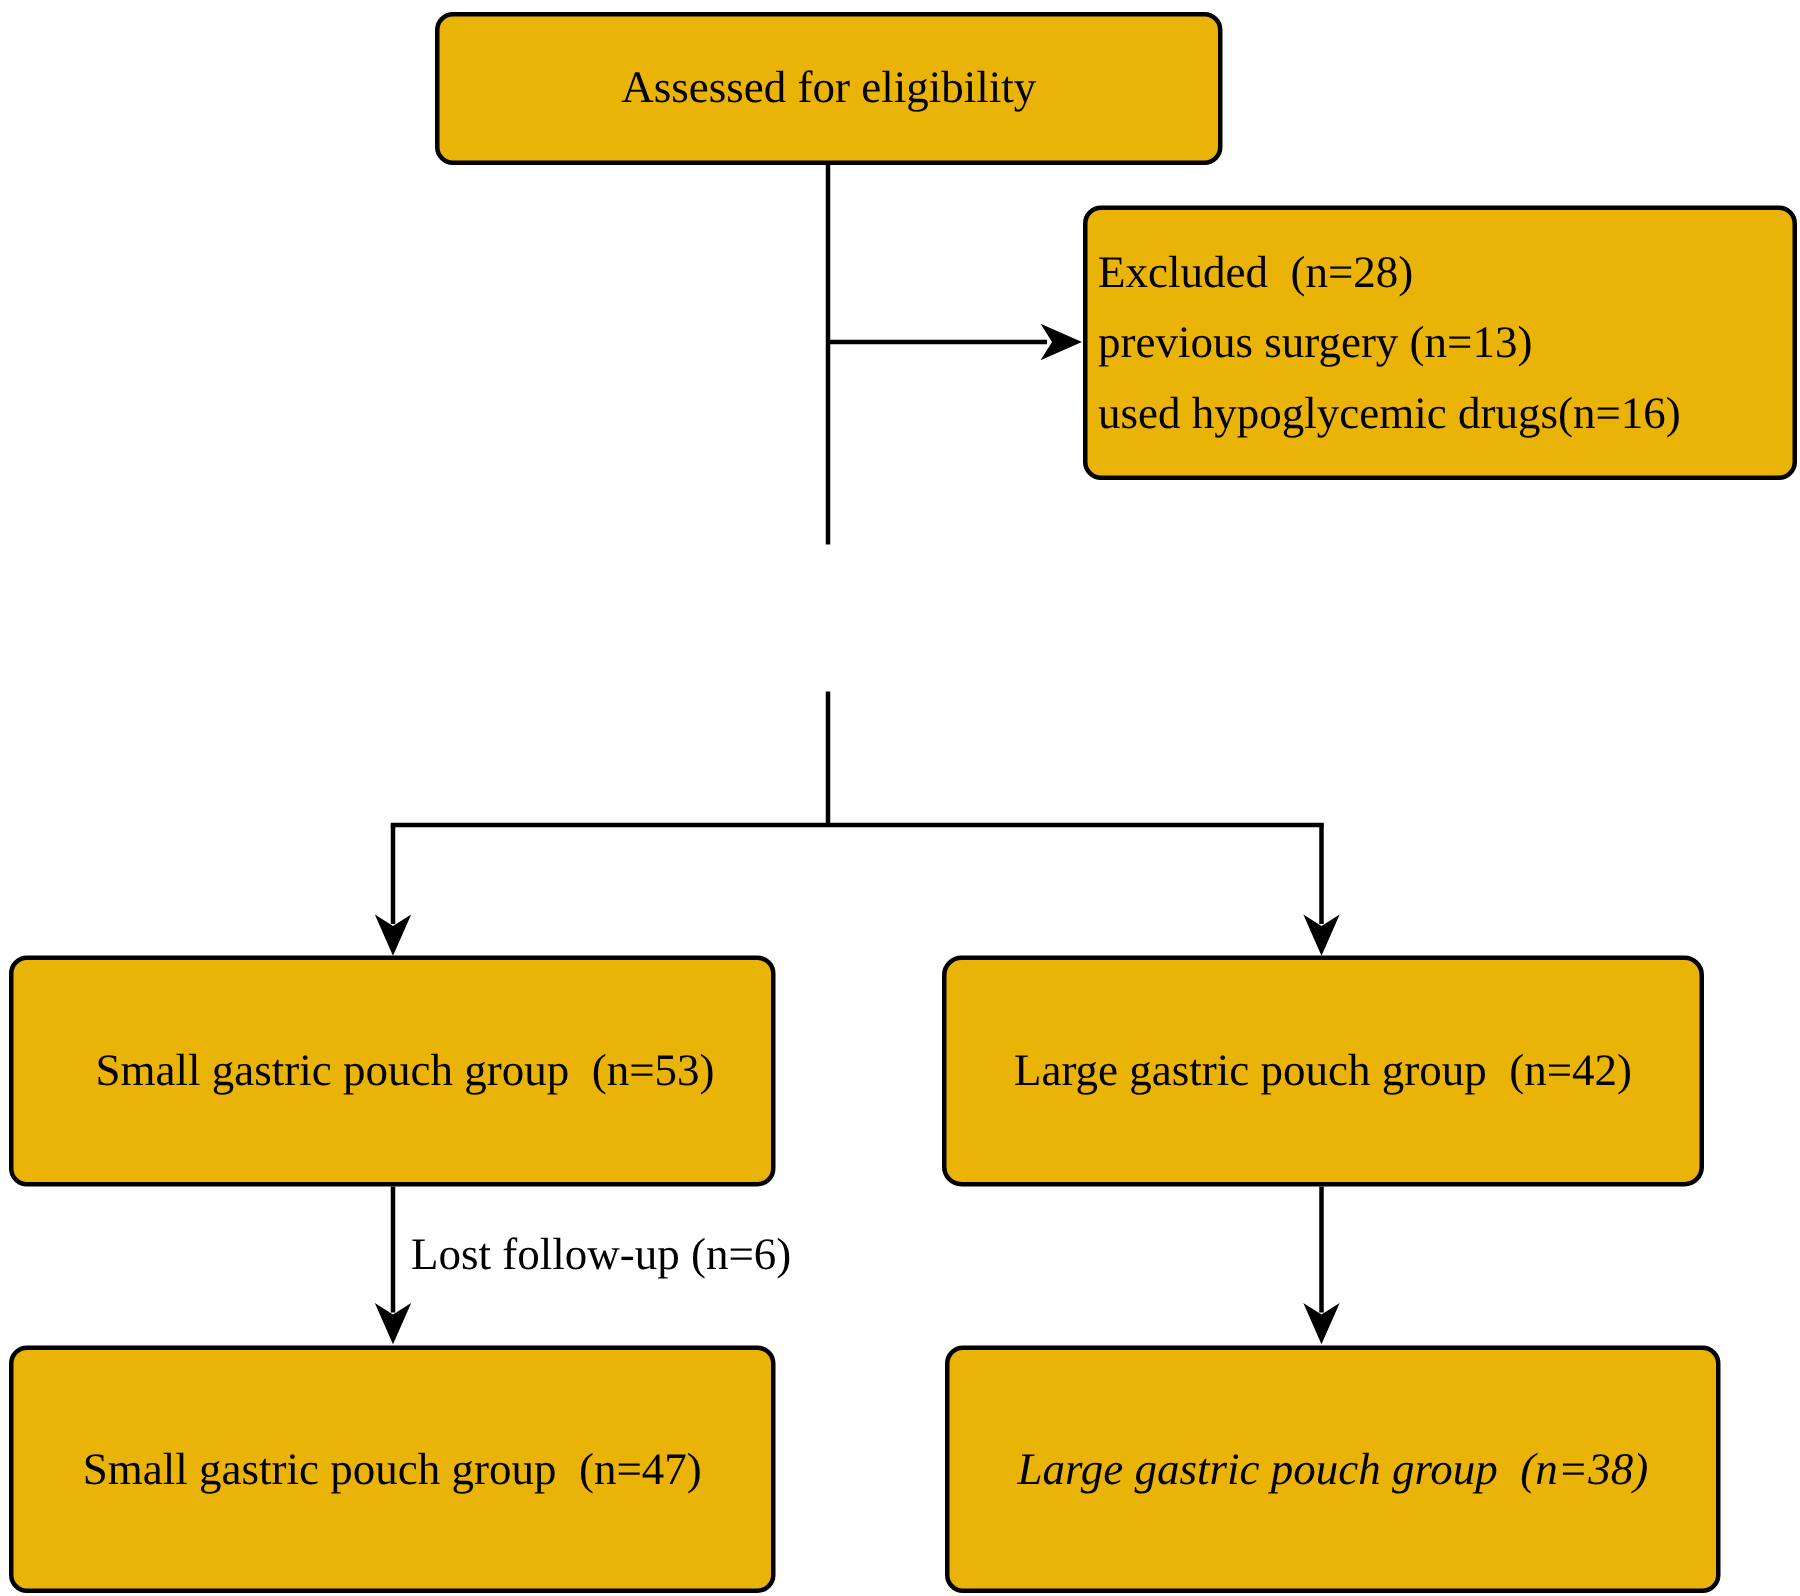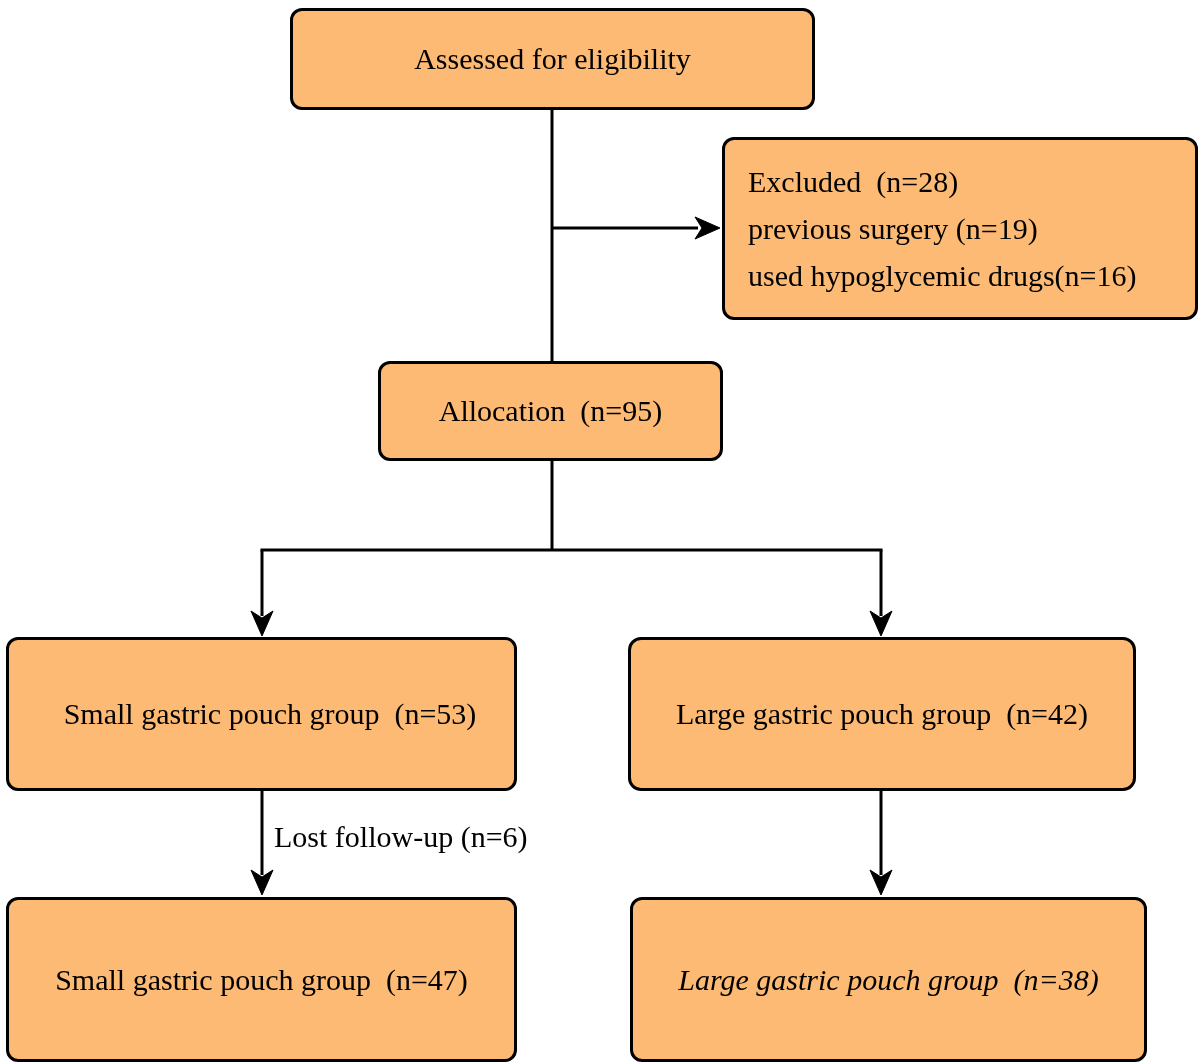--- a/index.html
+++ b/index.html
@@ -20,32 +20,32 @@
     position: absolute;
     left: 0;
     top: 0;
     pointer-events: none;
   }
   .box {
     position: absolute;
     box-sizing: border-box;
     border: 3px solid #000000;
     border-radius: 12px;
-    background: #fdba74;
+    background: #eab308;
     display: flex;
     flex-direction: column;
     align-items: center;
     justify-content: center;
     font-size: 30px;
     line-height: 1.32;
     white-space: pre;
   }
   .box.left-align {
     align-items: flex-start;
-    padding-left: 23px;
+    padding-left: 7px;
     line-height: 1.57;
   }
   .box-assessed   { left: 290px; top: 8px;   width: 525px; height: 102px; }
   .box-excluded   { left: 722px; top: 137px; width: 476px; height: 183px; }
   .box-allocation { left: 378px; top: 361px; width: 345px; height: 100px; }
   .box-small-group    { left: 6px;   top: 637px; width: 511px; height: 154px; padding-left: 17px; }
   .box-large-group    { left: 628px; top: 637px; width: 508px; height: 154px; border-radius: 13px; }
   .box-small-followed { left: 6px;   top: 897px; width: 511px; height: 165px; text-align: center; }
   .box-large-followed { left: 630px; top: 897px; width: 517px; height: 165px; font-style: italic; }
   .arrow-label {
@@ -97,27 +97,24 @@
       <polygon points="881,895 870,870 881,877 892,870" stroke-width="1"></polygon>
     </g>
   </svg>
 
   <div class="box box-assessed">
     <div>Assessed for eligibility</div>
   </div>
 
   <div class="box box-excluded left-align">
     <div>Excluded  (n=28)</div>
-    <div>previous surgery (n=19)</div>
+    <div>previous surgery (n=13)</div>
     <div>used hypoglycemic drugs(n=16)</div>
   </div>
 
-  <div class="box box-allocation">
-    <div>Allocation  (n=95)</div>
-  </div>
 
   <div class="box box-small-group">
     <div>Small gastric pouch group  (n=53)</div>
   </div>
 
   <div class="box box-large-group">
     <div>Large gastric pouch group  (n=42)</div>
   </div>
 
   <div class="arrow-label label-lost-left">Lost follow-up (n=6)</div>

